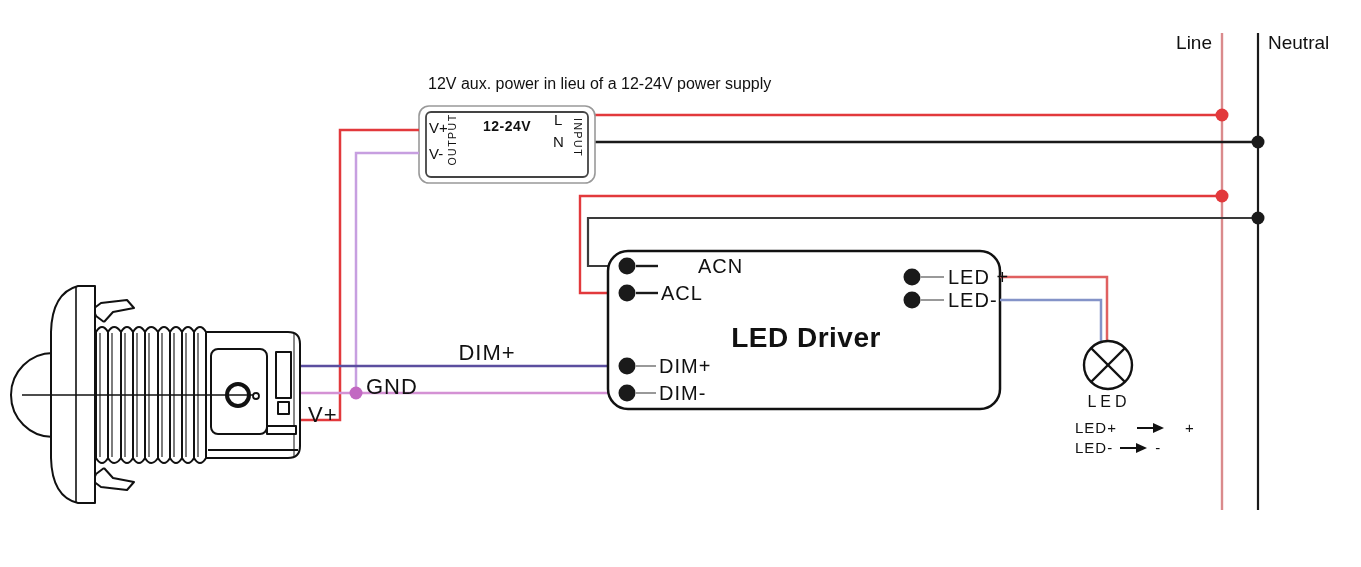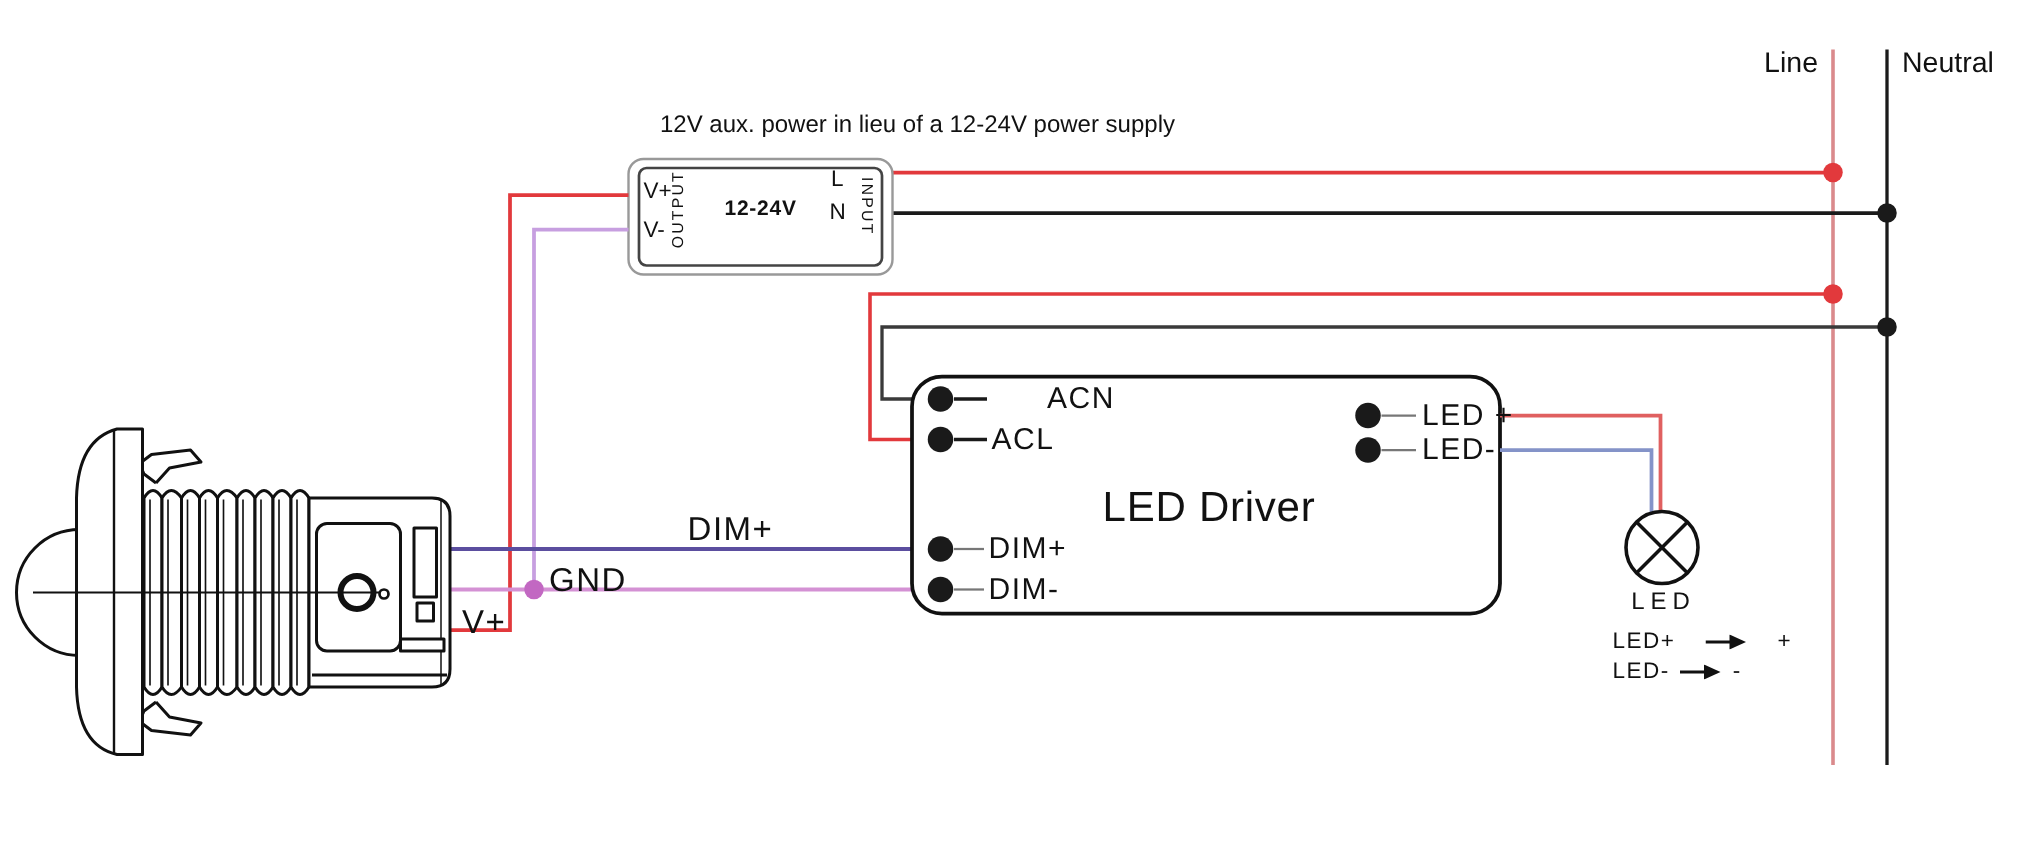--- a/index.html
+++ b/index.html
@@ -5,21 +5,21 @@
   html,body{margin:0;padding:0;background:#fff;}
   #stage{
     position:relative;width:1361px;height:567px;background:#fff;overflow:hidden;
     font-family:"Liberation Sans",sans-serif;color:#111;
   }
   #wiring-svg{position:absolute;left:0;top:0;}
   .lbl{position:absolute;white-space:nowrap;color:#111;line-height:1.25;}
   .note{font-size:16px;}
   .mains-lbl{font-size:19px;}
   .term-lbl{font-size:20px;letter-spacing:1px;}
-  .driver-title{font-size:28px;font-weight:normal;letter-spacing:.5px;}
+  .driver-title{font-size:28px;font-weight:bold;letter-spacing:.5px;}
   .psu-lbl{font-size:15px;}
   .psu-rating{font-size:14px;font-weight:bold;letter-spacing:.5px;}
   .psu-vert{font-size:10.5px;letter-spacing:1.5px;width:46px;text-align:center;}
   .rot-ccw{transform:rotate(-90deg);transform-origin:center;}
   .rot-cw{transform:rotate(90deg);transform-origin:center;}
   .wire-lbl{font-size:22px;letter-spacing:1px;}
   .led-lbl{font-size:16px;font-weight:normal;letter-spacing:4px;}
   .legend-row{position:absolute;display:flex;align-items:center;gap:7px;font-size:15px;letter-spacing:1px;}
 </style>
 </head>
@@ -128,29 +128,29 @@
       <rect x="276" y="352" width="15" height="46"></rect>
       <rect x="278" y="402" width="11" height="12"></rect>
 
       <line x1="22" y1="395" x2="253" y2="395" stroke-width="1.3"></line>
 
       <circle cx="238" cy="395" r="11" stroke-width="4"></circle>
       <circle cx="256" cy="396" r="3" stroke-width="1.8" fill="#fff"></circle>
     </g>
   </svg>
 
-  <div class="lbl note" style="left:440px;top:74px;">12V aux. power in lieu of a 12-24V power supply</div>
+  <div class="lbl note" style="left:428px;top:74px;">12V aux. power in lieu of a 12-24V power supply</div>
 
   <div class="lbl mains-lbl" style="left:1140px;top:31px;width:72px;text-align:right;">Line</div>
   <div class="lbl mains-lbl" style="left:1268px;top:31px;">Neutral</div>
 
   <div class="lbl psu-lbl" style="left:429px;top:119px;">V+</div>
   <div class="lbl psu-lbl" style="left:429px;top:145px;">V-</div>
   <div class="lbl psu-vert rot-ccw" style="left:430px;top:136px;">OUTPUT</div>
-  <div class="lbl psu-rating" style="left:483px;top:130px;">12-24V</div>
+  <div class="lbl psu-rating" style="left:483px;top:118px;">12-24V</div>
   <div class="lbl psu-lbl" style="left:554px;top:111px;">L</div>
   <div class="lbl psu-lbl" style="left:553px;top:133px;">N</div>
   <div class="lbl psu-vert rot-cw" style="left:554px;top:131px;">INPUT</div>
 
   <div class="lbl wire-lbl" style="left:452px;top:339px;width:70px;text-align:center;">DIM+</div>
   <div class="lbl wire-lbl" style="left:366px;top:373px;">GND</div>
   <div class="lbl wire-lbl" style="left:308px;top:401px;">V+</div>
 
   <div class="lbl driver-title" style="left:700px;top:320px;width:212px;text-align:center;">LED Driver</div>
   <div class="lbl term-lbl" style="left:698px;top:254px;">ACN</div>

